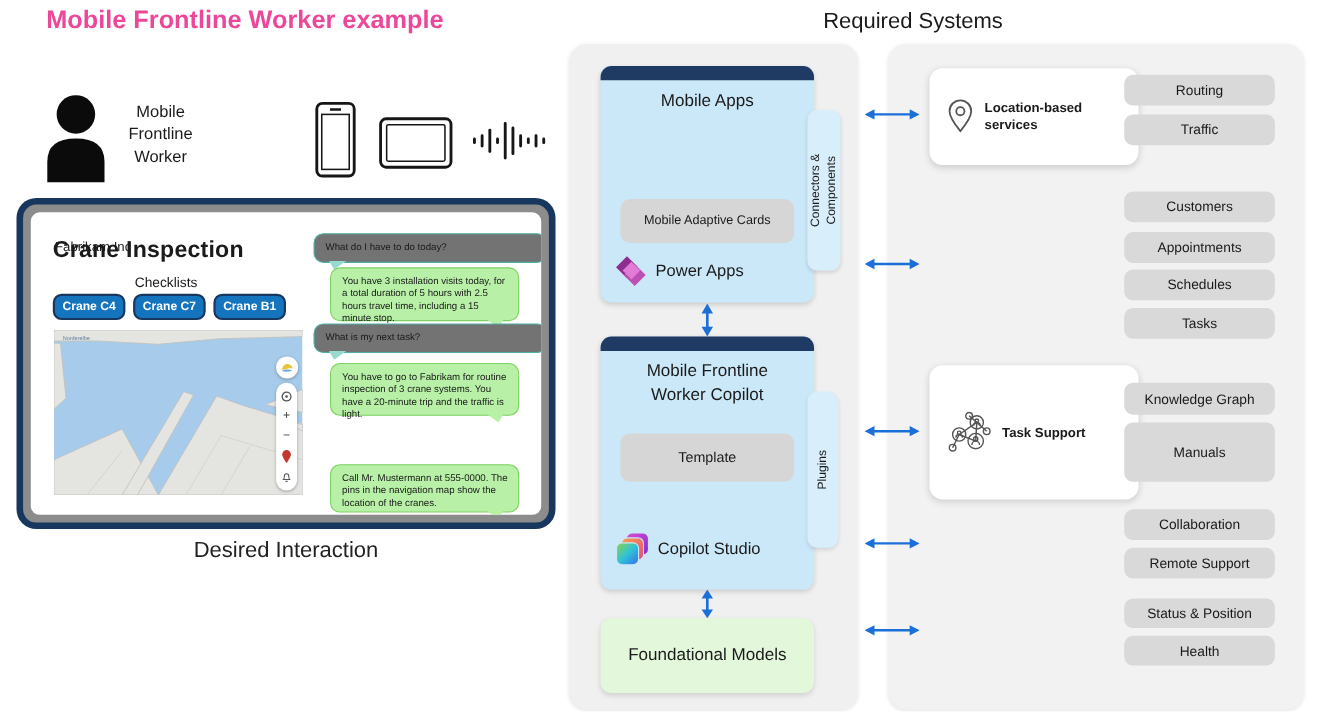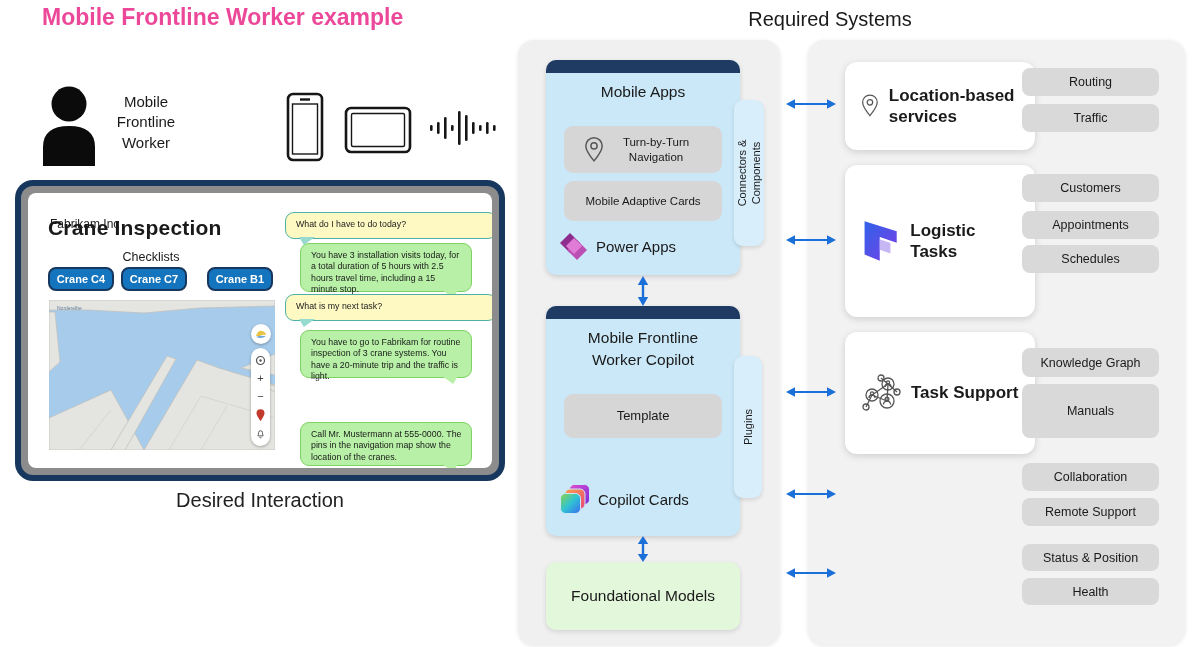--- a/index.html
+++ b/index.html
@@ -22,42 +22,42 @@
   .checklists{left:14px;top:57px;width:218px;text-align:center;font-size:12.5px;}
   .crane-btn{top:74px;width:66px;height:24px;background:#1474BE;border:2px solid #17375E;border-radius:8px;color:#fff;font-size:11px;font-weight:bold;display:flex;align-items:center;justify-content:center;box-sizing:border-box;cursor:pointer;}
   .map-wrap{left:21px;top:107px;width:226px;height:150px;}
   .map-controls-pill{position:absolute;right:5px;top:48px;width:19px;height:98px;background:#fff;border-radius:10px;box-shadow:0 1px 3px rgba(0,0,0,.3);display:flex;flex-direction:column;align-items:center;justify-content:space-around;padding:3px 0;box-sizing:border-box;}
   .map-style-btn{position:absolute;right:4px;top:24px;width:20px;height:20px;background:#fff;border-radius:50%;box-shadow:0 1px 3px rgba(0,0,0,.3);display:flex;align-items:center;justify-content:center;}
   .mc-glyph{font-size:11px;line-height:1;color:#444;cursor:pointer;}
   .map-water-label{position:absolute;left:8px;top:5px;font-size:5px;color:#64809E;}
 
   
   .bubble{position:absolute;box-sizing:border-box;border-radius:9px;font-size:8.8px;line-height:1.3;padding:6px 9px 5px 10px;}
-  .bubble.user{left:257px;width:212px;background:#fef9c3;border:1.5px solid #4FB0A5;}
+  .bubble.user{left:257px;width:212px;background:#737373;border:1.5px solid #4FB0A5;}
   .bubble.bot{left:272px;width:172px;background:#B7F0A6;border:1.5px solid #7ED163;}
   .bubble.user::after{content:"";position:absolute;left:13px;bottom:-7px;width:16px;height:8px;background:#97DACF;clip-path:polygon(0 0,100% 0,30% 100%);}
   .bubble.bot::after{content:"";position:absolute;right:13px;bottom:-7px;width:16px;height:8px;background:#B7F0A6;clip-path:polygon(0 0,100% 0,70% 100%);}
 
   
   .mid-container{left:518px;top:40px;width:262px;height:605px;background:#F0F0F0;border-radius:16px;box-shadow:0 1px 4px rgba(0,0,0,.10);}
   .panel-blue{position:absolute;left:28px;width:194px;background:#CBE8F8;border-radius:10px;box-shadow:0 2px 5px rgba(0,0,0,.15);}
   .panel-header{height:13px;background:#1F3A63;border-radius:10px 10px 0 0;}
   .panel-title{text-align:center;font-size:15.5px;margin-top:8px;line-height:1.4;}
   .gray-item{position:absolute;left:18px;width:158px;background:#D6D6D6;border-radius:9px;display:flex;align-items:center;justify-content:center;font-size:11.5px;text-align:center;line-height:1.3;gap:6px;padding:0 8px;box-sizing:border-box;}
   .brand-row{position:absolute;left:14px;display:flex;align-items:center;gap:8px;}
   .brand-name{font-size:15px;}
   .vtab{position:absolute;background:#D8EEFB;border-radius:9px;box-shadow:0 2px 4px rgba(0,0,0,.12);}
   .vtab span{position:absolute;top:50%;left:50%;transform:translate(-50%,-50%) rotate(-90deg);white-space:pre;text-align:center;font-size:11px;line-height:1.3;color:#1a1a1a;}
   .green-panel{position:absolute;left:28px;top:522px;width:194px;height:68px;background:#E3F7DB;border-radius:10px;box-shadow:0 2px 5px rgba(0,0,0,.12);display:flex;align-items:center;justify-content:center;font-size:15.5px;}
 
   
   .right-title{left:700px;top:8px;width:260px;text-align:center;font-size:20px;}
   .right-container{left:808px;top:40px;width:377px;height:605px;background:#F2F2F2;border-radius:16px;box-shadow:0 1px 4px rgba(0,0,0,.10);}
   .sys-card{position:absolute;left:37px;width:190px;background:#fff;border-radius:12px;box-shadow:0 2px 7px rgba(0,0,0,.15);display:flex;align-items:center;gap:10px;padding:0 10px 0 16px;box-sizing:border-box;}
-  .sys-label{font-size:17px;font-weight:bold;line-height:1.25;}
+  .sys-label{font-size:12px;font-weight:bold;line-height:1.25;}
   .pill{position:absolute;left:214px;width:137px;background:#D9D9D9;border-radius:8px;display:flex;align-items:center;justify-content:center;font-size:12.5px;}
 </style>
 </head>
 <body>
 
 <div class="canvas">
 
   <div class="abs main-title">Mobile Frontline Worker example</div>
 
   <svg class="abs" style="left:38px;top:84px" width="62" height="82" viewBox="0 0 62 82">
@@ -97,21 +97,21 @@
   <div class="abs tablet">
     <div class="bezel">
       <div class="screen">
 
         <div class="abs company">Fabrikam Inc</div>
         <div class="abs app-title">Crane Inspection</div>
         <div class="abs checklists">Checklists</div>
 
         <div class="abs crane-btn" style="left:20px">Crane C4</div>
         <div class="abs crane-btn" style="left:93px">Crane C7</div>
-        <div class="abs crane-btn" style="left:179px">Crane B1</div>
+        <div class="abs crane-btn" style="left:166px">Crane B1</div>
 
         <div class="abs map-wrap">
           <svg width="226" height="150" viewBox="0 0 226 150">
             <rect width="226" height="150" fill="#A6CBEB"></rect>
             <g fill="#E4E4E1" stroke="#C2C2BE" stroke-width="0.8">
               <path d="M0,0 H226 V6 L150,8 L95,13 L40,10 L0,10 Z"></path>
               <path d="M0,12 L6,12 L11,62 L0,72 Z"></path>
               <path d="M0,118 L62,90 L95,150 L0,150 Z"></path>
               <path d="M118,56 L127,59 L76,150 L62,150 Z"></path>
               <path d="M148,60 L170,68 L226,85 L226,150 L95,150 Z"></path>
@@ -158,27 +158,20 @@
     </div>
   </div>
 
   <div class="abs desired-label">Desired Interaction</div>
 
   <div class="abs mid-container">
 
     <div class="panel-blue" style="top:20px;height:215px">
       <div class="panel-header"></div>
       <div class="panel-title">Mobile Apps</div>
-      <div class="gray-item" style="top:66px;height:47px">
-        <svg width="20" height="26" viewBox="0 0 22 28" fill="none" stroke="#555" stroke-width="1.6">
-          <path d="M11,26 C11,26 2,15 2,9.5 A9,9 0 1 1 20,9.5 C20,15 11,26 11,26 Z"></path>
-          <circle cx="11" cy="9.5" r="3.4"></circle>
-        </svg>
-        <span style="max-width:92px">Turn-by-Turn Navigation</span>
-      </div>
       <div class="gray-item" style="top:121px;height:40px">
         <span>Mobile Adaptive Cards</span>
       </div>
       <div class="brand-row" style="top:172px">
         <svg width="28" height="28" viewBox="0 0 28 28">
           <polygon points="10,1 20,11 10,21 0,11" fill="#8E2D8F"></polygon>
           <polygon points="17,8 27,18 17,28 7,18" fill="#BC4FB4"></polygon>
           <polygon points="14,6 22,14 14,22 6,14" fill="#E07BD6"></polygon>
         </svg>
         <span class="brand-name">Power Apps</span>
@@ -216,21 +209,21 @@
             <linearGradient id="cp3" x1="0" y1="0" x2="1" y2="1">
                 <stop offset="0" stop-color="#8BD44A"></stop>
                 <stop offset=".5" stop-color="#2FC3D4"></stop>
                 <stop offset="1" stop-color="#3B6BF0"></stop>
               </linearGradient>
           </defs>
           <rect x="9.5" y="0.5" width="20" height="20" rx="5" fill="url(#cp1)" stroke="#CBE8F8" stroke-width="1"></rect>
           <rect x="5" y="5" width="20" height="20" rx="5" fill="url(#cp2)" stroke="#CBE8F8" stroke-width="1"></rect>
           <rect x="0.5" y="9.5" width="20" height="20" rx="5" fill="url(#cp3)" stroke="#CBE8F8" stroke-width="1"></rect>
         </svg>
-        <span class="brand-name">Copilot Cards</span>
+        <span class="brand-name">Copilot Studio</span>
       </div>
     </div>
 
     <div class="vtab" style="left:216px;top:316px;width:28px;height:142px">
       <span>Plugins</span>
     </div>
 
     <svg class="abs" style="left:118px;top:496px" width="14" height="26" viewBox="0 0 14 26">
       <line x1="7" y1="6" x2="7" y2="20" stroke="#1B6FD8" stroke-width="2.4"></line>
       <polygon points="7,0 1.8,8 12.2,8" fill="#1B6FD8"></polygon>
@@ -249,36 +242,24 @@
     <div class="sys-card" style="top:22px;height:88px">
       <svg width="26" height="34" viewBox="0 0 22 28" fill="none" stroke="#555" stroke-width="1.5">
         <path d="M11,26 C11,26 2,15 2,9.5 A9,9 0 1 1 20,9.5 C20,15 11,26 11,26 Z"></path>
         <circle cx="11" cy="9.5" r="3.4"></circle>
       </svg>
       <span class="sys-label">Location-based services</span>
     </div>
     <div class="pill" style="top:28px;height:28px">Routing</div>
     <div class="pill" style="top:64px;height:28px">Traffic</div>
 
-    <div class="sys-card" style="top:125px;height:152px">
-      <svg width="40" height="46" viewBox="0 0 44 48">
-        <defs>
-            <linearGradient id="dy1" x1="0" y1="0" x2="1" y2="1">
-              <stop offset="0" stop-color="#2F62E8"></stop>
-              <stop offset="1" stop-color="#7A3FE8"></stop>
-            </linearGradient>
-          </defs>
-        <path d="M4,2 L40,13 L40,26 L21,19.5 L21,46 L4,39 Z" fill="url(#dy1)"></path>
-        <path d="M21,22 L33,26.2 L33,38 L21,33.8 Z" fill="#BCA9F2" opacity="0.85"></path>
-      </svg>
-      <span class="sys-label">Logistic Tasks</span>
-    </div>
     <div class="pill" style="top:134px;height:28px">Customers</div>
     <div class="pill" style="top:171px;height:28px">Appointments</div>
     <div class="pill" style="top:205px;height:28px">Schedules</div>
+    <div class="pill" style="top:240px;height:28px">Tasks</div>
 
     <div class="sys-card" style="top:292px;height:122px">
       <svg width="40" height="38" viewBox="0 0 40 38" fill="none" stroke="#555" stroke-width="1.3">
         <line x1="11" y1="21" x2="27" y2="10"></line>
           <line x1="27" y1="10" x2="26" y2="27"></line>
           <line x1="11" y1="21" x2="26" y2="27"></line>
         <line x1="27" y1="10" x2="20" y2="4"></line>
           <line x1="27" y1="10" x2="36" y2="18"></line>
           <line x1="11" y1="21" x2="5" y2="33"></line>
         <circle cx="11" cy="21" r="6"></circle>

